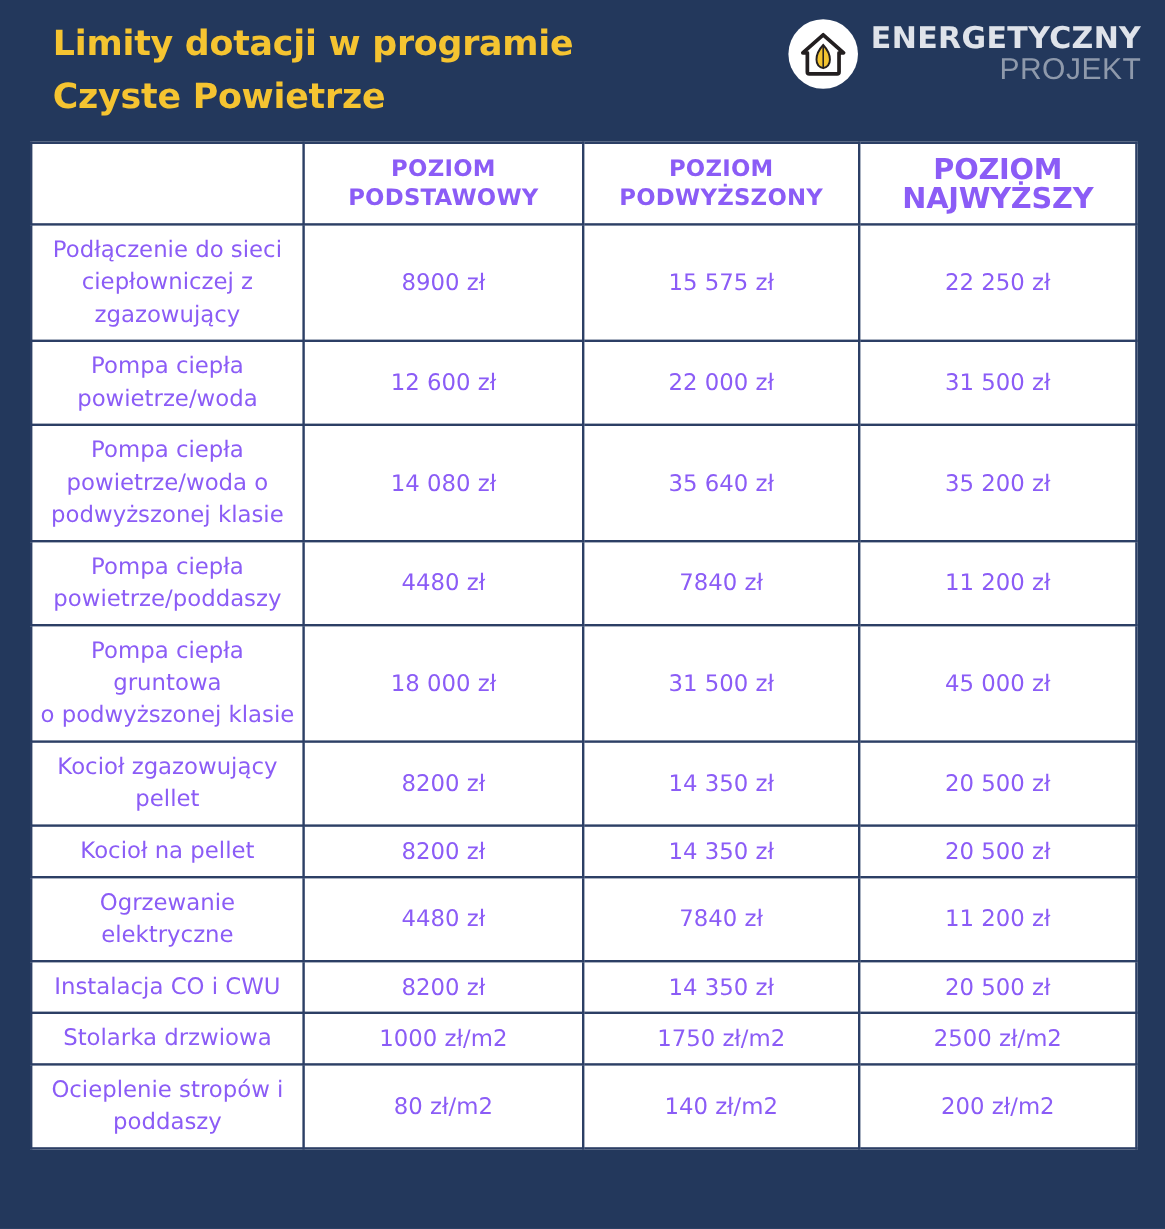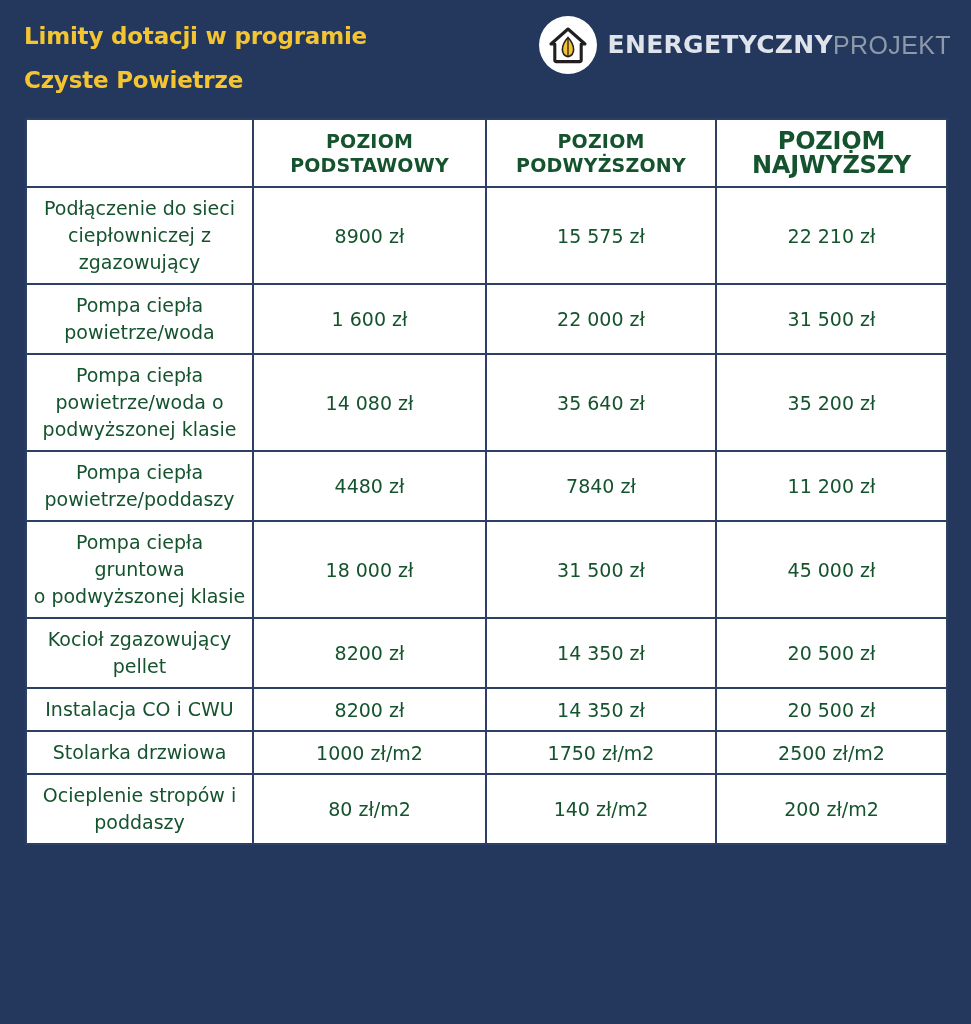--- a/index.html
+++ b/index.html
@@ -30,45 +30,46 @@
   .title-block {
     position: absolute;
     left: 24px;
     top: 14px;
     width: 660px;
   }
   .title-line {
     color: #f5c431;
     font-family: "DejaVu Sans", "Liberation Sans", sans-serif;
     font-weight: bold;
-    font-size: 23px;
+    font-size: 29px;
     line-height: 44px;
     letter-spacing: -0.2px;
     white-space: nowrap;
+    margin-left: 20px;
   }
 
   .logo {
     position: absolute;
     right: 20px;
     top: 16px;
     display: flex;
     align-items: center;
     gap: 11px;
   }
   .logo-mark {
     width: 58px;
     height: 58px;
     border-radius: 50%;
     background: #ffffff;
     display: flex;
     align-items: center;
     justify-content: center;
     flex: 0 0 auto;
   }
-  .logo-text { display: flex; flex-direction: row; justify-content: center; }
+  .logo-text { display: flex; flex-direction: column; justify-content: center; align-items: flex-end; }
   .logo-text .line1 {
     color: #dfe3ea;
     font-family: "DejaVu Sans", "Liberation Sans", sans-serif;
     font-weight: bold;
     font-size: 25px;
     line-height: 26px;
     letter-spacing: 0.3px;
   }
   .logo-text .line2 {
     color: #8e99ab;
@@ -96,21 +97,21 @@
   table.limits col.c1 { width: 233px; }
   table.limits col.c2 { width: 230px; }
   table.limits col.c3 { width: 231px; }
 
   table.limits th,
   table.limits td {
     border: 2px solid #2c3f65;
     background: #ffffff;
     text-align: center;
     vertical-align: middle;
-    color: #14532d;
+    color: #8b5cf6;
     font-family: "DejaVu Sans", "Liberation Sans", sans-serif;
   }
   table.limits th {
     height: 68px;
     font-weight: bold;
     font-size: 19px;
     line-height: 24px;
     letter-spacing: 0.2px;
     padding: 4px 2px;
   }
@@ -180,25 +181,25 @@
           <th class="tight">
             <span>POZIOM NAJWYŻSZY</span>
           </th>
         </tr>
       </thead>
       <tbody id="table-body">
           <tr class="r-3">
             <td class="label"><span>Podłączenie do sieci</span><br><span>ciepłowniczej z</span><br><span>zgazowujący</span></td>
             <td>8900 zł</td>
             <td>15 575 zł</td>
-            <td>22 210 zł</td>
+            <td>22 250 zł</td>
           </tr>
           <tr class="r-2">
             <td class="label"><span>Pompa ciepła</span><br><span>powietrze/woda</span></td>
-            <td>1 600 zł</td>
+            <td>12 600 zł</td>
             <td>22 000 zł</td>
             <td>31 500 zł</td>
           </tr>
           <tr class="r-3">
             <td class="label"><span>Pompa ciepła</span><br><span>powietrze/woda o</span><br><span>podwyższonej klasie</span></td>
             <td>14 080 zł</td>
             <td>35 640 zł</td>
             <td>35 200 zł</td>
           </tr>
           <tr class="r-2">
@@ -213,20 +214,32 @@
             <td>31 500 zł</td>
             <td>45 000 zł</td>
           </tr>
           <tr class="r-2">
             <td class="label"><span>Kocioł zgazowujący</span><br><span>pellet</span></td>
             <td>8200 zł</td>
             <td>14 350 zł</td>
             <td>20 500 zł</td>
           </tr>
           <tr class="r-1">
+            <td class="label"><span>Kocioł na pellet</span></td>
+            <td>8200 zł</td>
+            <td>14 350 zł</td>
+            <td>20 500 zł</td>
+          </tr>
+          <tr class="r-1">
+            <td class="label"><span>Ogrzewanie elektryczne</span></td>
+            <td>4480 zł</td>
+            <td>7840 zł</td>
+            <td>11 200 zł</td>
+          </tr>
+          <tr class="r-1">
             <td class="label"><span>Instalacja CO i CWU</span></td>
             <td>8200 zł</td>
             <td>14 350 zł</td>
             <td>20 500 zł</td>
           </tr>
           <tr class="r-1">
             <td class="label"><span>Stolarka drzwiowa</span></td>
             <td>1000 zł/m2</td>
             <td>1750 zł/m2</td>
             <td>2500 zł/m2</td>

